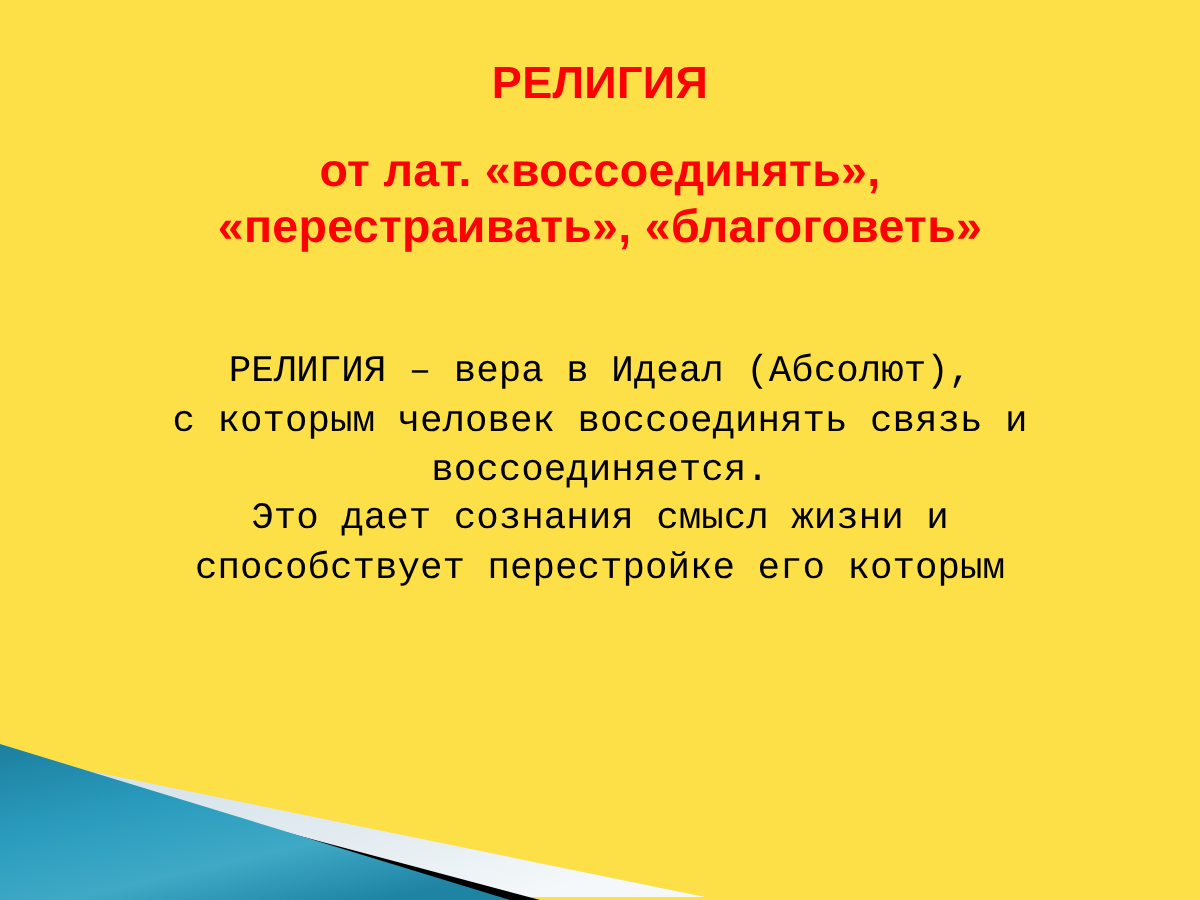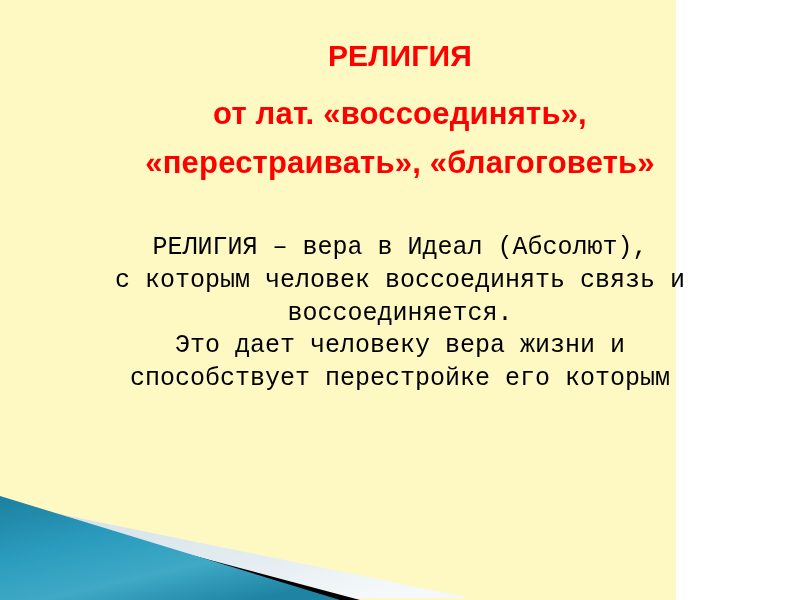--- a/index.html
+++ b/index.html
@@ -10,43 +10,43 @@
   body {
     width: 800px;
     height: 600px;
     overflow: hidden;
     font-family: "Liberation Sans", sans-serif;
     position: relative;
   }
   .slide {
     position: absolute;
     inset: 0;
-    width: 676px;
+    width: 800px;
     height: 600px;
-    background: #fef9c3;
+    background: #fde047;
   }
 
   
   .title-block {
     position: absolute;
     left: 40px;
     top: 38px;
     width: 720px;
     text-align: center;
   }
   .title-line {
     color: #ff0000;
     font-weight: bold;
     line-height: 1.18;
     letter-spacing: 0.2px;
     white-space: nowrap;
   }
   .title-line.l1 { font-size: 30px; }
   .title-line.l2 { font-size: 31px; margin-top: 23px; }
-  .title-line.l3 { font-size: 31px; margin-top: 12px; }
+  .title-line.l3 { font-size: 31px; margin-top: 0; }
 
   
   .body-block {
     position: absolute;
     left: 40px;
     top: 232px;
     width: 720px;
     text-align: center;
   }
   .body-line {
@@ -77,21 +77,21 @@
   <div class="title-block">
     <div class="title-line l1">РЕЛИГИЯ</div>
     <div class="title-line l2">от лат. «воссоединять»,</div>
     <div class="title-line l3">«перестраивать», «благоговеть»</div>
   </div>
 
   <div class="body-block">
     <div class="body-line">РЕЛИГИЯ – вера в Идеал (Абсолют),</div>
     <div class="body-line">с которым человек воссоединять связь и</div>
     <div class="body-line">воссоединяется.</div>
-    <div class="body-line">Это дает человеку вера жизни и</div>
+    <div class="body-line">Это дает сознания смысл жизни и</div>
     <div class="body-line">способствует перестройке его которым</div>
   </div>
 
   <div class="decor">
     <svg viewBox="0 0 800 120" xmlns="http://www.w3.org/2000/svg">
       <defs>
         <linearGradient id="tealGrad" x1="0" y1="0" x2="0.75" y2="1">
           <stop offset="0%" stop-color="#1c7f9f"></stop>
           <stop offset="40%" stop-color="#2b9cbe"></stop>
           <stop offset="70%" stop-color="#3fa9c6"></stop>

